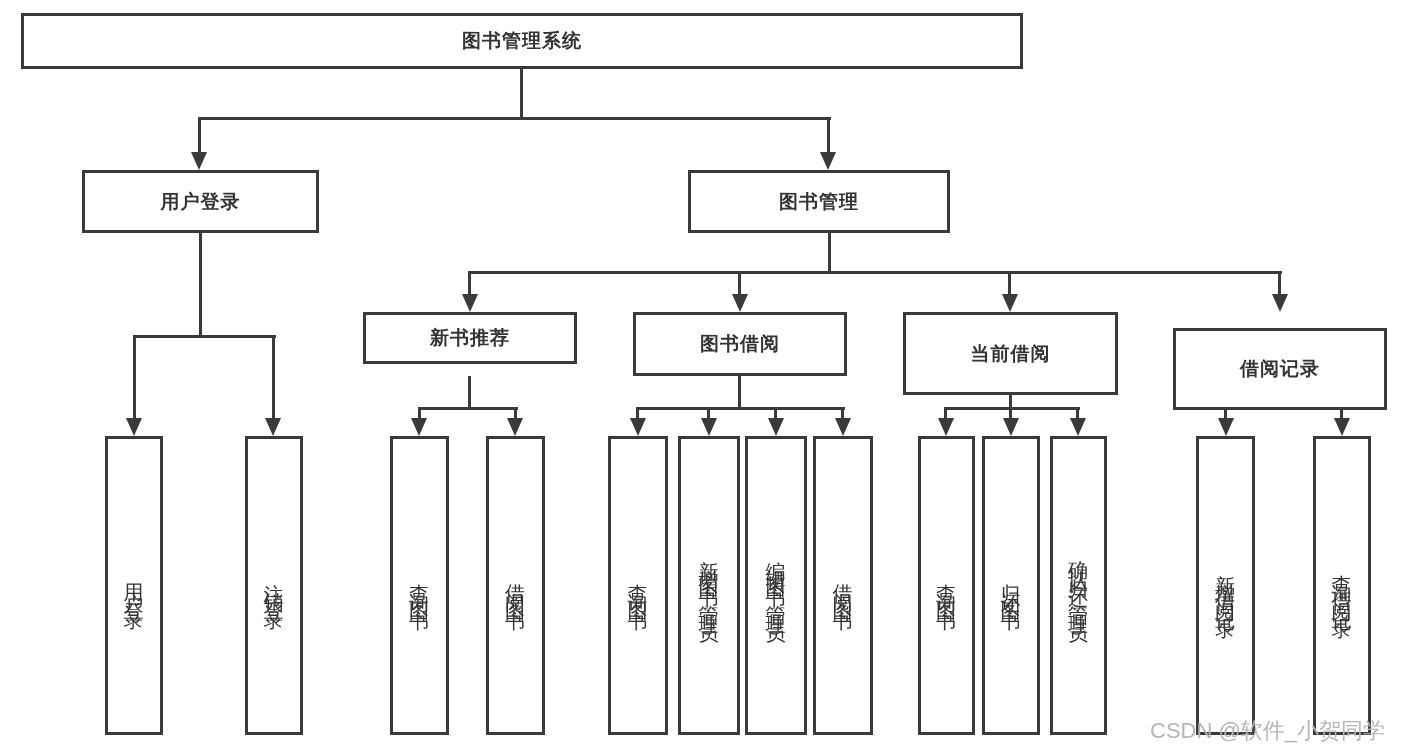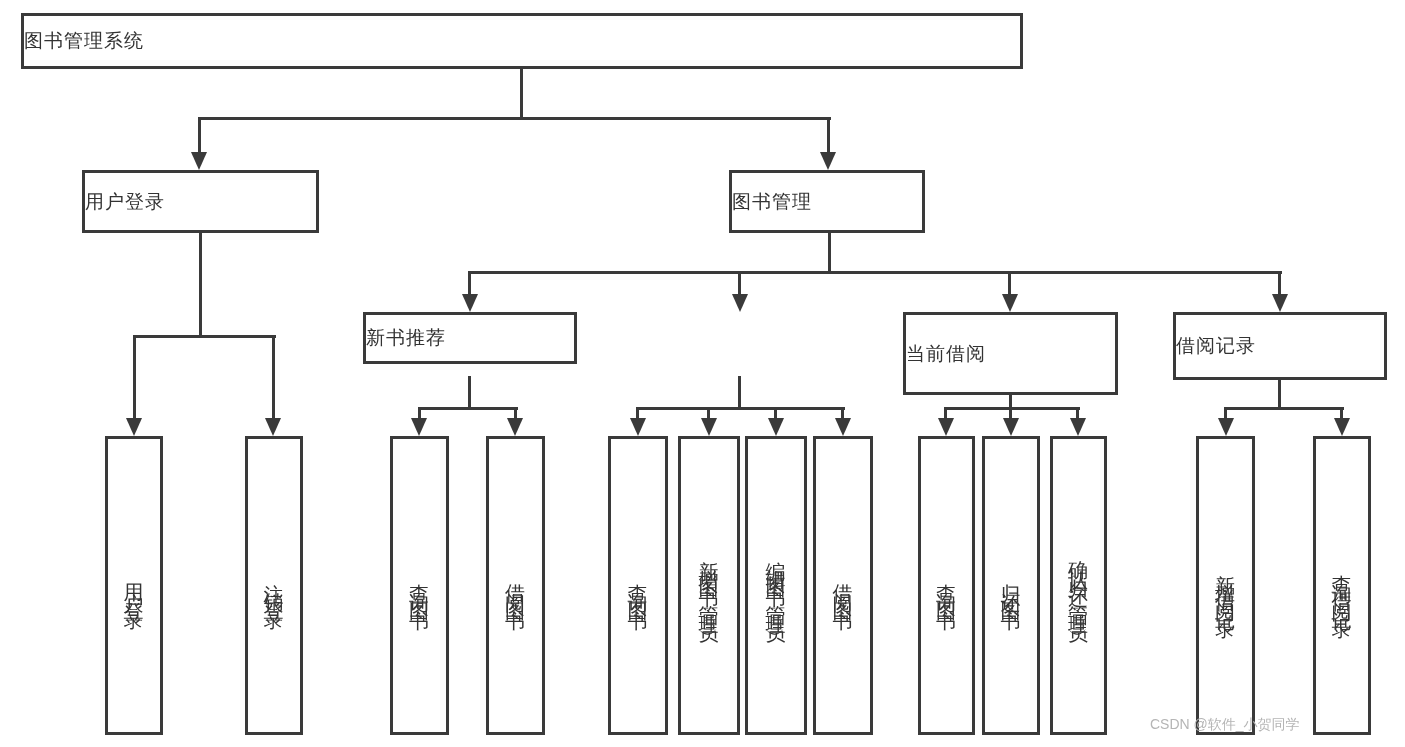--- a/index.html
+++ b/index.html
@@ -5,42 +5,42 @@
   html,body{margin:0;padding:0;background:#fff;}
   .canvas{
     position:relative;width:1405px;height:747px;overflow:hidden;
     background:var(--background,#ffffff);
     color:var(--text,#333333);
     font-family:"Liberation Sans","DejaVu Sans",sans-serif;
   }
   .hbox{
     position:absolute;box-sizing:border-box;
     border:3px solid var(--line,#333);background:#fff;
-    display:flex;align-items:center;justify-content:flex-start;
-    font-size:19px;letter-spacing:1px;white-space:nowrap;
+    display:flex;align-items:center;justify-content:center;
+    font-size:19px;letter-spacing:1px;white-space:nowrap;font-weight:bold;
   }
   .vbox{
     position:absolute;box-sizing:border-box;top:436px;height:299px;
     border:3px solid var(--line,#333);background:#fff;
     display:flex;align-items:center;justify-content:center;
   }
   .vbox span{
     writing-mode:vertical-rl;text-orientation:mixed;
     font-size:20px;letter-spacing:9px;line-height:1.1;white-space:nowrap;
   }
   .hl{position:absolute;height:3px;background:var(--line,#333);}
   .vl{position:absolute;width:3px;background:var(--line,#333);}
   .arr{
     position:absolute;width:0;height:0;
     border-left:8px solid transparent;border-right:8px solid transparent;
     border-top:18px solid var(--line,#333);
   }
   .watermark{
     position:absolute;left:1150px;top:716px;z-index:10;
-    font-size:14px;color:var(--watermark,#b5b5b5);white-space:nowrap;
+    font-size:22px;color:var(--watermark,#b5b5b5);white-space:nowrap;
   }
 </style>
 </head>
 <body>
 
 <div class="canvas">
 
   <div class="vl" style="left:520px;top:69px;height:48px"></div>
   <div class="hl" style="left:198px;top:117px;width:633px"></div>
   <div class="vl" style="left:198px;top:117px;height:40px"></div>
@@ -100,31 +100,34 @@
   <div class="arr" style="left:1218px;top:418px"></div>
   <div class="arr" style="left:1334px;top:418px"></div>
 
   <div class="hbox" style="left:21px;top:13px;width:1002px;height:56px">
     <span>图书管理系统</span>
   </div>
 
   <div class="hbox" style="left:82px;top:170px;width:237px;height:63px">
     <span>用户登录</span>
   </div>
-  <div class="hbox" style="left:729px;top:170px;width:196px;height:63px">
+  <div class="hbox" style="left:688px;top:170px;width:262px;height:63px">
     <span>图书管理</span>
   </div>
 
   <div class="hbox" style="left:363px;top:312px;width:214px;height:52px">
     <span>新书推荐</span>
   </div>
+  <div class="hbox" style="left:633px;top:312px;width:214px;height:64px">
+    <span>图书借阅</span>
+  </div>
   <div class="hbox" style="left:903px;top:312px;width:215px;height:83px">
     <span>当前借阅</span>
   </div>
-  <div class="hbox" style="left:1173px;top:312px;width:214px;height:68px">
+  <div class="hbox" style="left:1173px;top:328px;width:214px;height:82px">
     <span>借阅记录</span>
   </div>
 
   <div class="vbox" style="left:105px;width:58px">
     <span>用户登录</span>
   </div>
   <div class="vbox" style="left:245px;width:58px">
     <span>注销登录</span>
   </div>
 

